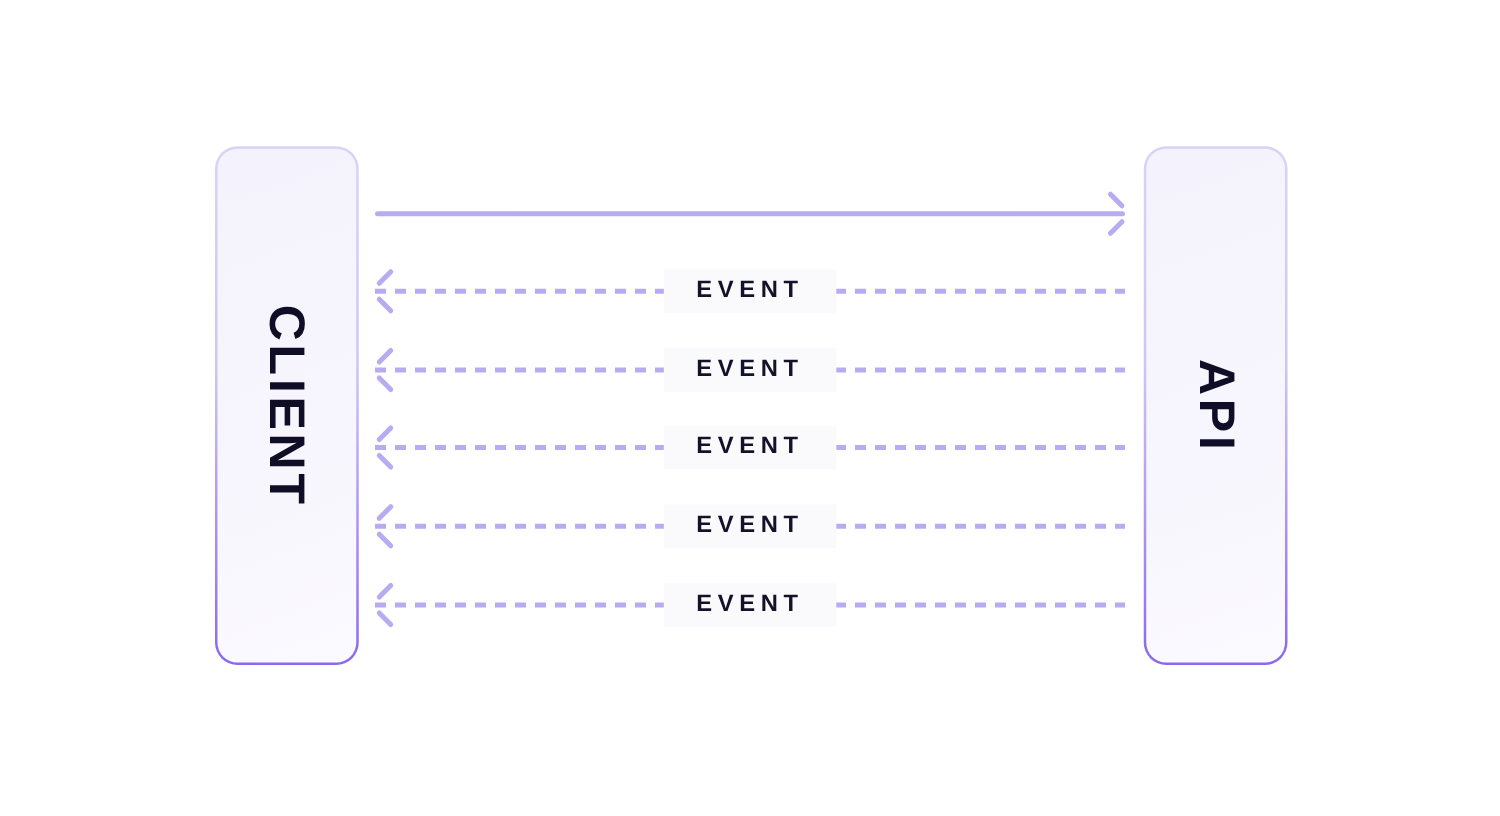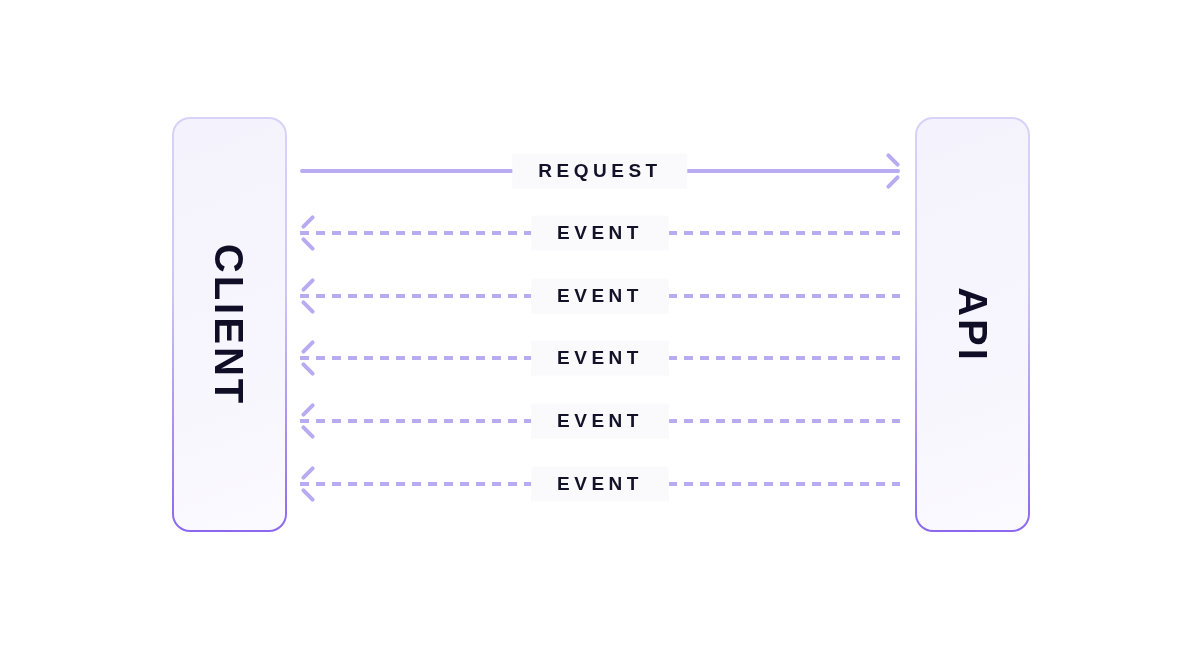--- a/index.html
+++ b/index.html
@@ -140,21 +140,20 @@
 
   <div class="node" id="node-api">
     <div class="node-inner">
       <span class="node-label">API</span>
     </div>
   </div>
 
   <div class="flow-row" style="top:171px">
     <div class="flow-line solid"></div>
     <div class="arrowhead right"></div>
-    <span class="flow-label">REQUEST</span>
   </div>
 
   <div class="flow-row" style="top:233px">
     <div class="flow-line dashed"></div>
     <div class="arrowhead left"></div>
     <span class="flow-label">EVENT</span>
   </div>
 
   <div class="flow-row" style="top:296px">
     <div class="flow-line dashed"></div>

